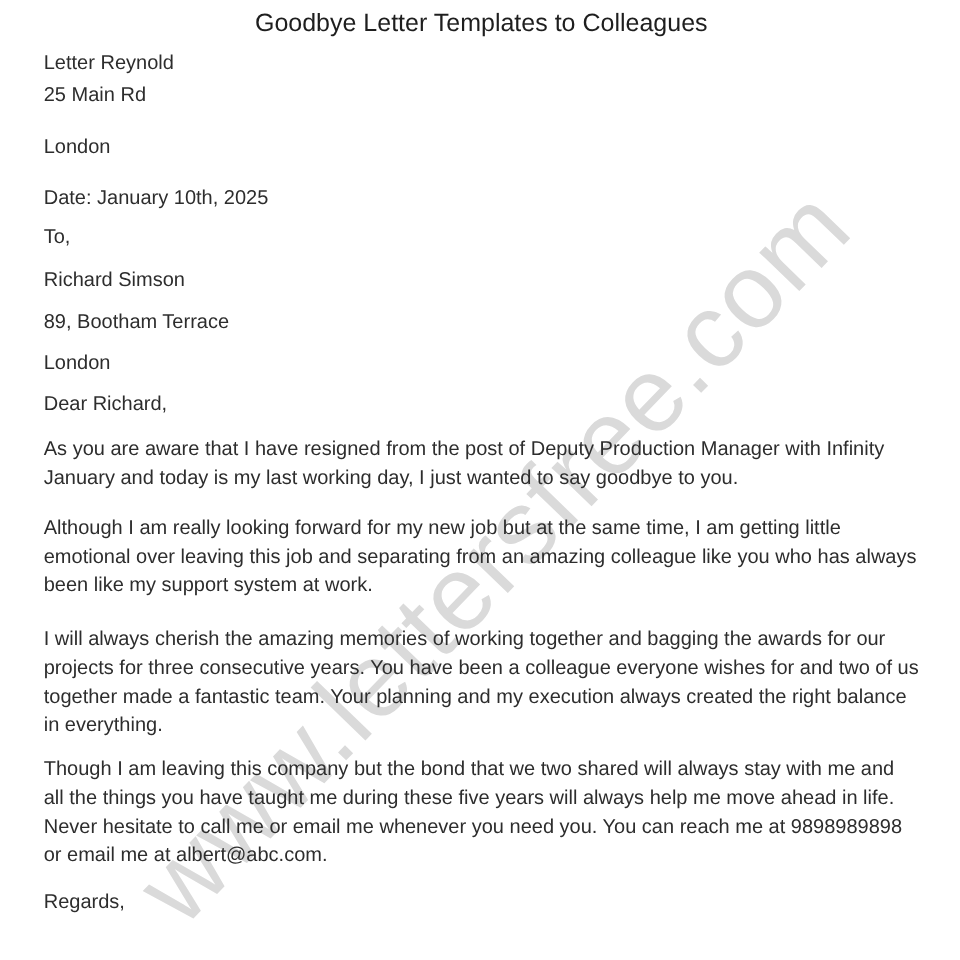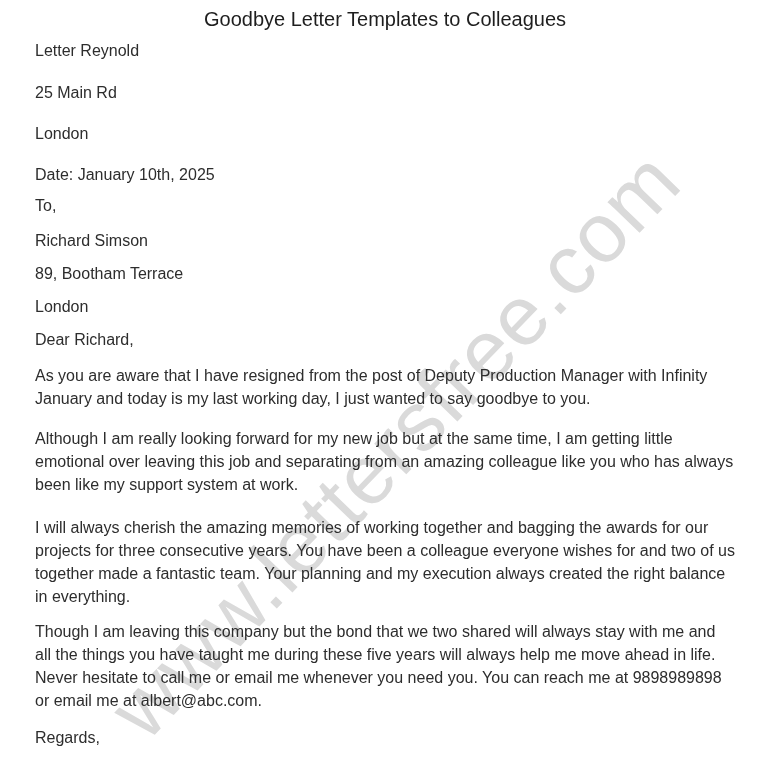--- a/index.html
+++ b/index.html
@@ -46,21 +46,21 @@
     font-size: 16px;
     line-height: 22px;
   }
   .para {
     margin: 0;
     font-size: 16px;
     line-height: 23px;
   }
   .m-from      { margin-top: 21px; }
   .m-sender    { margin-top: 9px;  }
-  .m-addr1     { margin-top: 20px; }
+  .m-addr1     { margin-top: 4px; }
   .m-city1     { margin-top: 19px; }
   .m-date      { margin-top: 19px; font-weight: 400; }
   .m-to        { margin-top: 9px;  }
   .m-recipient { margin-top: 13px; }
   .m-addr2     { margin-top: 11px; }
   .m-city2     { margin-top: 11px; }
   .m-salute    { margin-top: 11px; }
   .m-p1        { margin-top: 13px; }
   .m-p2        { margin-top: 17px; }
   .m-p3        { margin-top: 20px; }

